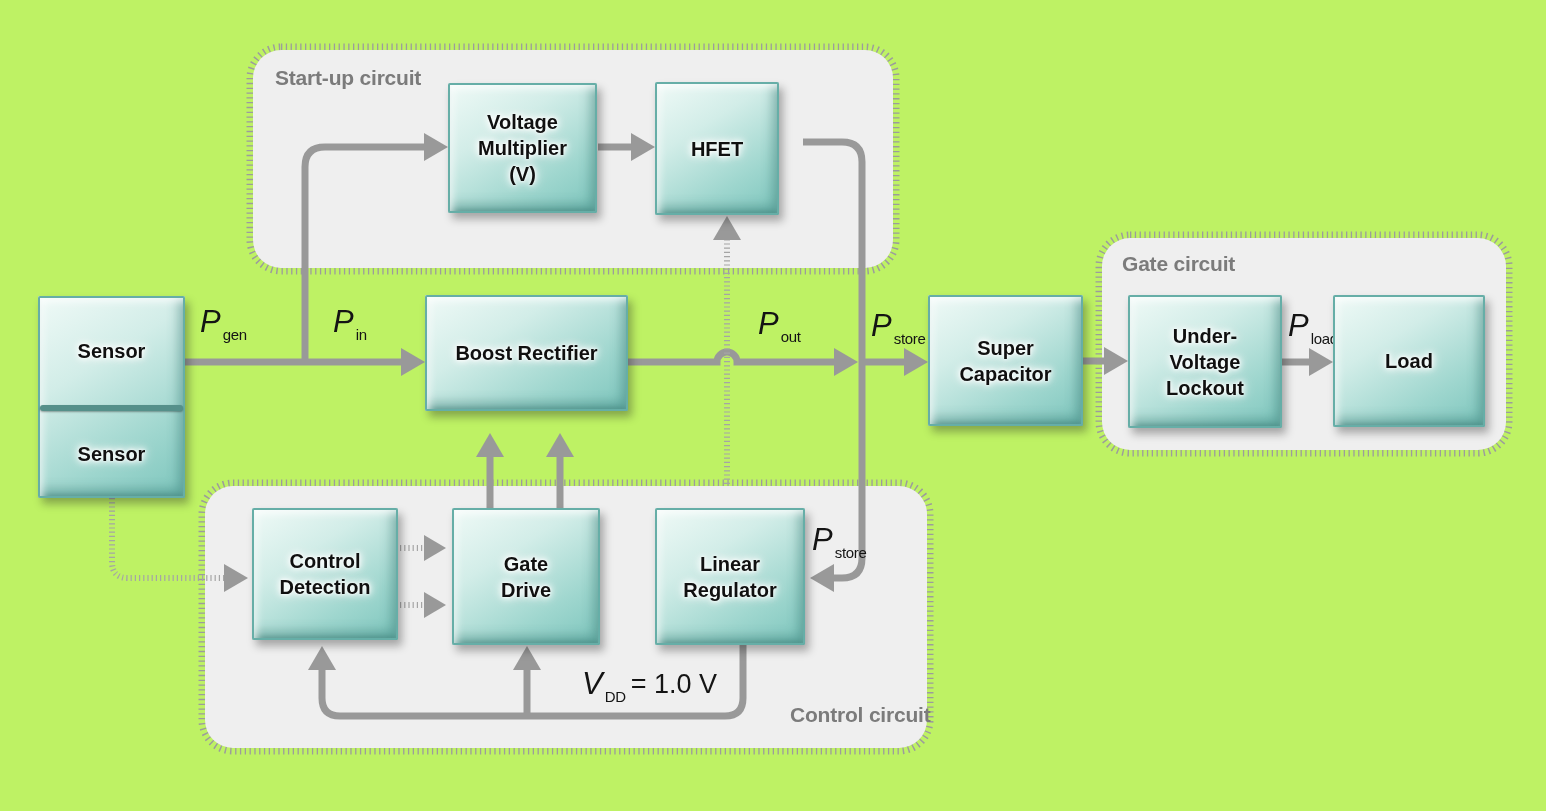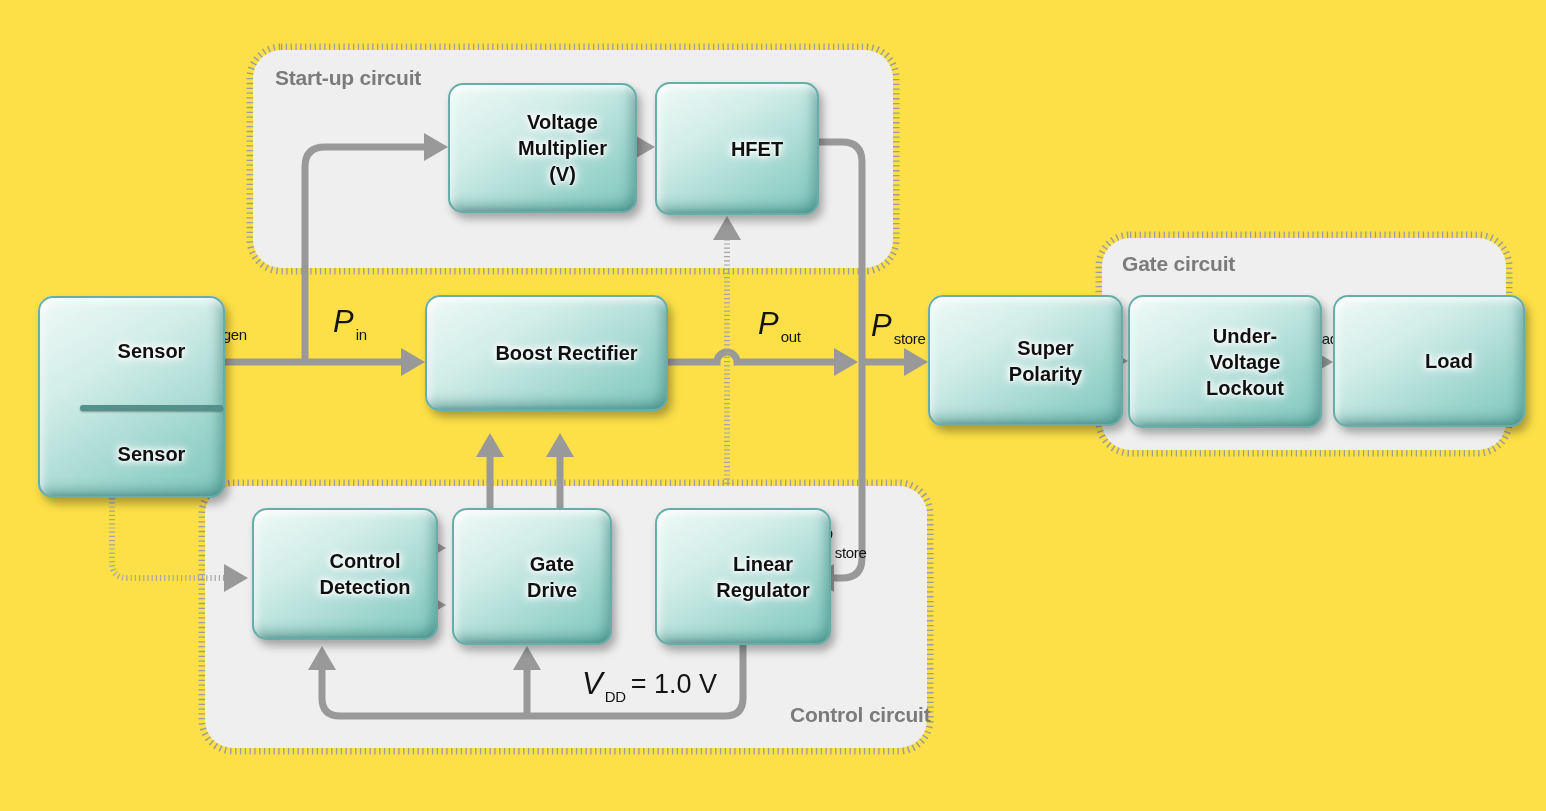--- a/index.html
+++ b/index.html
@@ -1,26 +1,26 @@
 <!DOCTYPE html>
 <html><head>
 <meta charset="utf-8">
 <style>
   html,body{margin:0;padding:0;background:#ffffff;}
-  .canvas{position:relative;width:1546px;height:811px;background:#fde047;overflow:hidden;
+  .canvas{position:relative;width:1546px;height:811px;background:#bef264;overflow:hidden;
           font-family:"Liberation Sans",sans-serif;}
   .layer-svg{position:absolute;left:0;top:0;z-index:1;}
   .group-label{position:absolute;z-index:3;font-weight:700;font-size:21px;color:#7b7b7b;letter-spacing:-0.2px;}
-  .block{position:absolute;z-index:4;border-radius:15px;display:flex;align-items:center;justify-content:center;
+  .block{position:absolute;z-index:4;border-radius:2px;display:flex;align-items:center;justify-content:center;
          background:linear-gradient(148deg,#f0faf7 0%,#d2ede8 35%,#9ed6ce 72%,#7cc5bc 100%);
          box-shadow:inset 0 0 0 2px #66aea7,
                     inset 4px 5px 8px rgba(255,255,255,0.85),
                     inset -6px -8px 12px rgba(43,110,104,0.45),
                     inset 0 -3px 4px rgba(35,100,95,0.35),
-                    4px 6px 9px rgba(30,30,30,0.35);padding-left:40px;}
+                    4px 6px 9px rgba(30,30,30,0.35);}
   .block-label{font-weight:700;font-size:20px;line-height:1.3;color:#101010;text-align:center;white-space:pre-line;
                text-shadow:0 0 3px #fff,0 0 6px #fff,0 0 9px #fff,0 0 13px rgba(255,255,255,.95);}
   .sensor{flex-direction:column;align-items:stretch;justify-content:center;}
   .sensor-half{display:flex;align-items:center;justify-content:center;}
   .sensor-divider{height:6px;margin:0 2px;background:#55908a;border-radius:3px;
                   box-shadow:0 1px 2px rgba(0,0,0,0.35);}
   .sig{position:absolute;z-index:3;display:flex;align-items:flex-start;color:#141414;}
   .sig-sym{font-style:italic;font-size:31px;line-height:1;}
   .sig-sub{font-size:15px;line-height:1;margin-top:21px;margin-left:2px;letter-spacing:-0.3px;}
   .sig-val{font-size:27px;line-height:1;margin-left:5px;margin-top:3px;}
@@ -110,44 +110,44 @@
   <div class="block" style="left:655px;top:82px;width:124px;height:133px">
     <span class="block-label">HFET</span>
   </div>
 
   <div class="block" style="left:425px;top:295px;width:203px;height:116px">
     <span class="block-label">Boost Rectifier</span>
   </div>
 
   <div class="block" style="left:928px;top:295px;width:155px;height:131px">
     <span class="block-label">Super
-Polarity</span>
+Capacitor</span>
   </div>
 
   <div class="block" style="left:1128px;top:295px;width:154px;height:133px">
     <span class="block-label">Under-
 Voltage
 Lockout</span>
   </div>
 
   <div class="block" style="left:1333px;top:295px;width:152px;height:132px">
     <span class="block-label">Load</span>
   </div>
 
   <div class="block" style="left:252px;top:508px;width:146px;height:132px">
     <span class="block-label">Control
 Detection</span>
   </div>
 
-  <div class="block" style="left:452px;top:508px;width:120px;height:137px">
+  <div class="block" style="left:452px;top:508px;width:148px;height:137px">
     <span class="block-label">Gate
 Drive</span>
   </div>
 
-  <div class="block" style="left:655px;top:508px;width:136px;height:137px">
+  <div class="block" style="left:655px;top:508px;width:150px;height:137px">
     <span class="block-label">Linear
 Regulator</span>
   </div>
 
   <div class="sig" style="left:200px;top:306px">
     <span class="sig-sym">P</span>
     <span class="sig-sub">gen</span>
   </div>
   <div class="sig" style="left:333px;top:306px">
     <span class="sig-sym">P</span>

